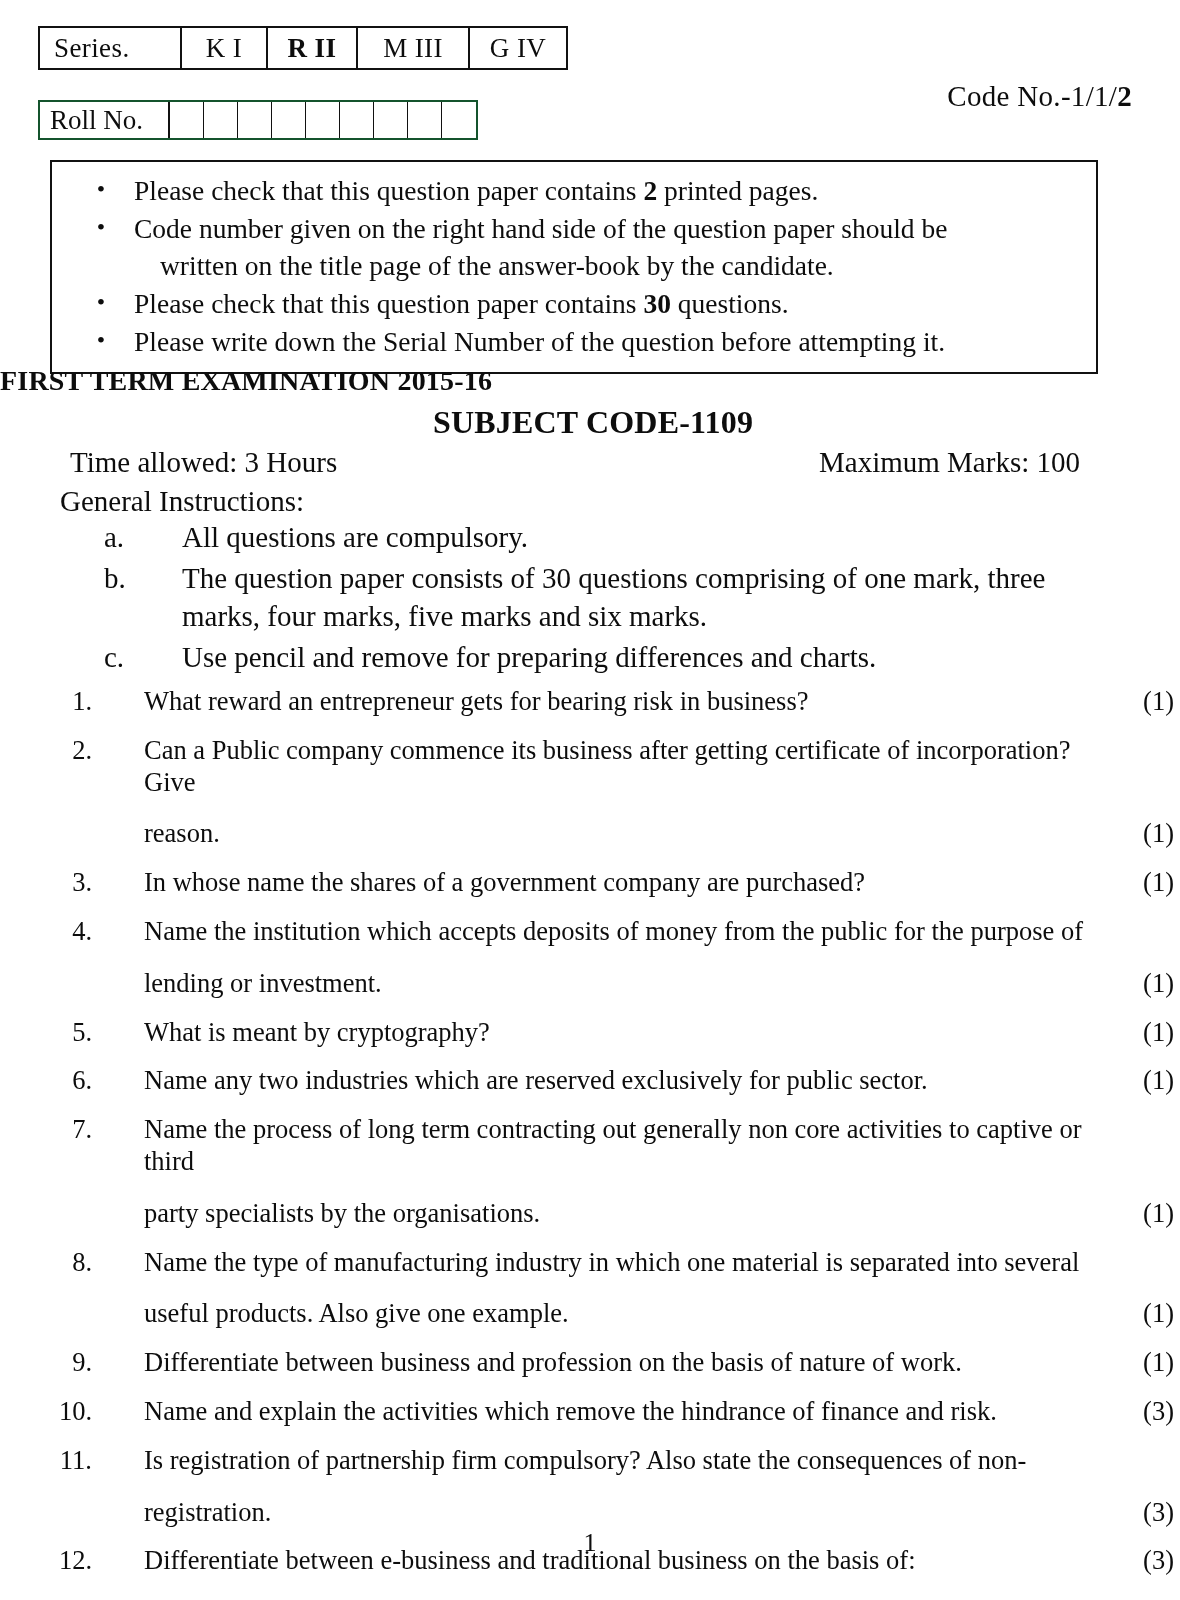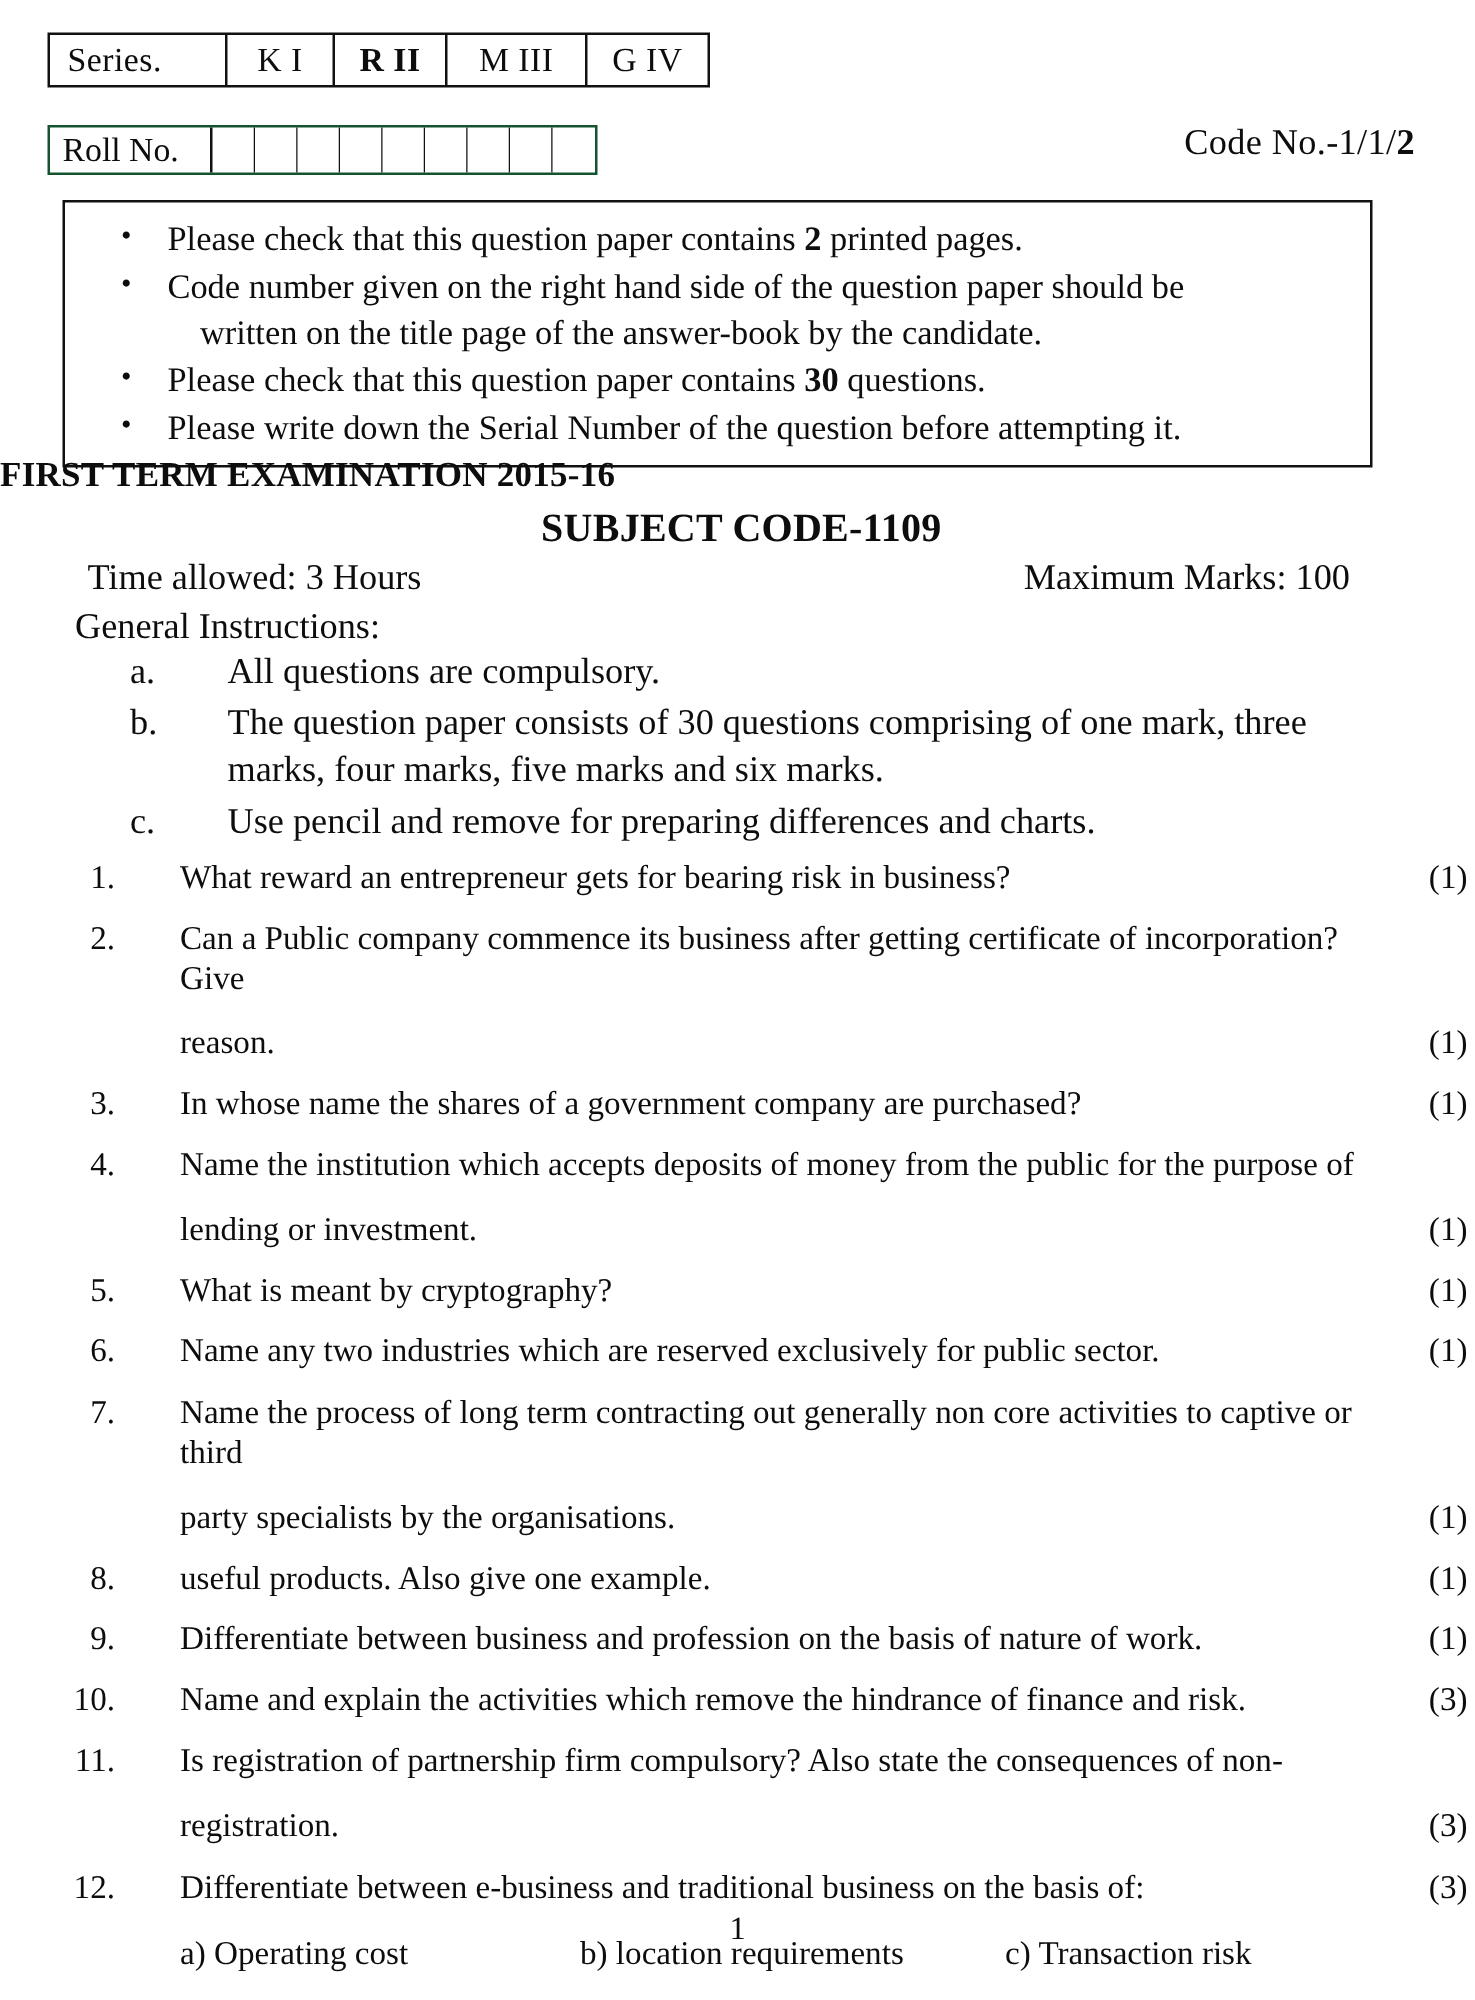--- a/index.html
+++ b/index.html
@@ -68,21 +68,21 @@
   .roll-cell {
     width: 34px;
     border-right: 1.6px solid #111;
   }
   .roll-cell:last-child { border-right: none; }
 
   
   .code-no {
     position: absolute;
     right: 48px;
-    top: 98px;
+    top: 80px;
     font-size: 29px;
     letter-spacing: 0.3px;
     white-space: nowrap;
   }
   .code-no b { font-weight: bold; }
 
   
   .notice-box {
     position: absolute;
     left: 50px;
@@ -346,20 +346,21 @@
         <div class="q-num">7.</div>
         <div class="q-body">
           <span class="q-line">Name the process of long term contracting out generally non core activities to captive or third</span>
           <span class="q-line">party specialists by the organisations.<span class="q-marks-inline">(1)</span></span>
         </div>
         <div class="q-marks"></div>
       </div>
       <div class="q-row">
         <div class="q-num">8.</div>
         <div class="q-body">
+          <span class="q-line">Name the type of manufacturing industry in which one material is separated into several</span>
           <span class="q-line">useful products. Also give one example.<span class="q-marks-inline">(1)</span></span>
         </div>
         <div class="q-marks"></div>
       </div>
       <div class="q-row">
         <div class="q-num">9.</div>
         <div class="q-body">
           <span class="q-line">Differentiate between business and profession on the basis of nature of work.<span class="q-marks-inline">(1)</span></span>
         </div>
         <div class="q-marks"></div>

